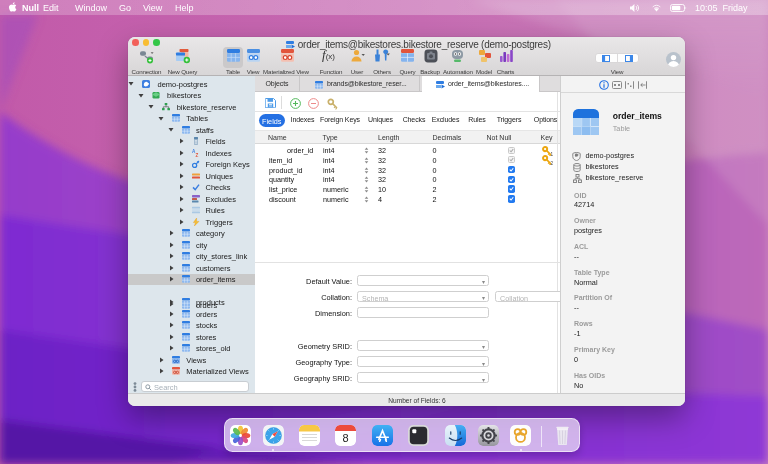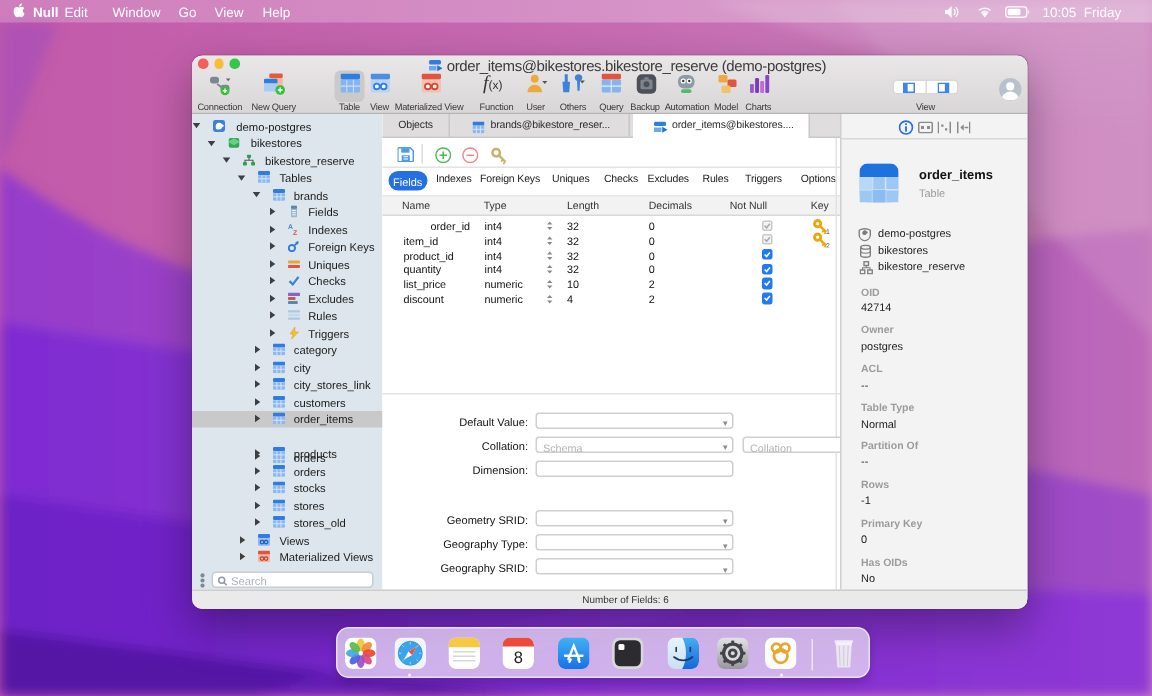--- a/index.html
+++ b/index.html
@@ -358,21 +358,21 @@
             </svg>
             <span class="lbl" style="left:58.3px">Tables</span>
           </div>
 <div class="trow" style="top:48.3px;">
             <svg class="abs" style="left:40px;top:3.2px" width="6" height="5" viewBox="0 0 6 5">
               <path d="M0.5 1h5L3 4.5z" fill="#3f3f3f"></path>
             </svg>
             <svg class="ticon" style="left:54px" width="8" height="8" viewBox="0 0 8 8">
               <use href="#i-tbl"></use>
             </svg>
-            <span class="lbl" style="left:67.9px">brands</span>
+            <span class="lbl" style="left:67.9px">staffs</span>
           </div>
 <div class="trow" style="top:59.8px;">
             <svg class="abs" style="left:50.5px;top:2.4px" width="5" height="6" viewBox="0 0 5 6">
               <path d="M1 0.5v5L4.5 3z" fill="#3f3f3f"></path>
             </svg>
             <svg class="ticon" style="left:64px" width="8" height="8" viewBox="0 0 8 8">
               <use href="#i-fld"></use>
             </svg>
             <span class="lbl" style="left:77.5px">Fields</span>
           </div>

